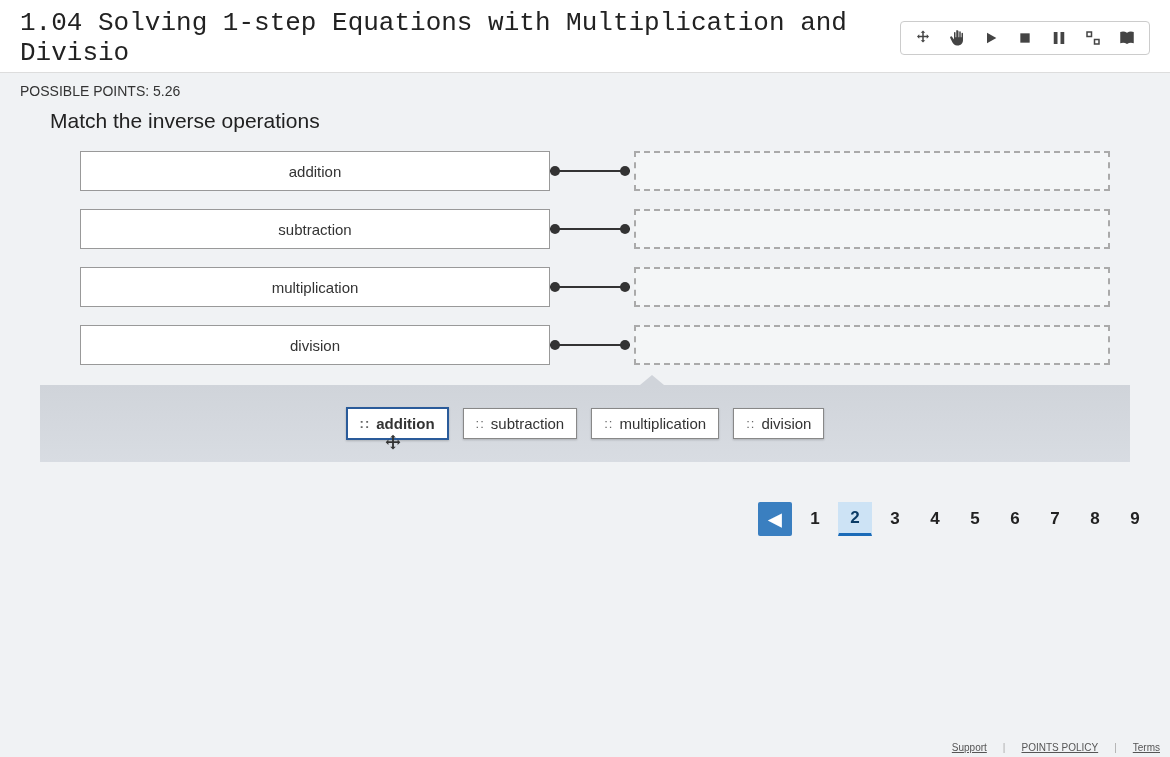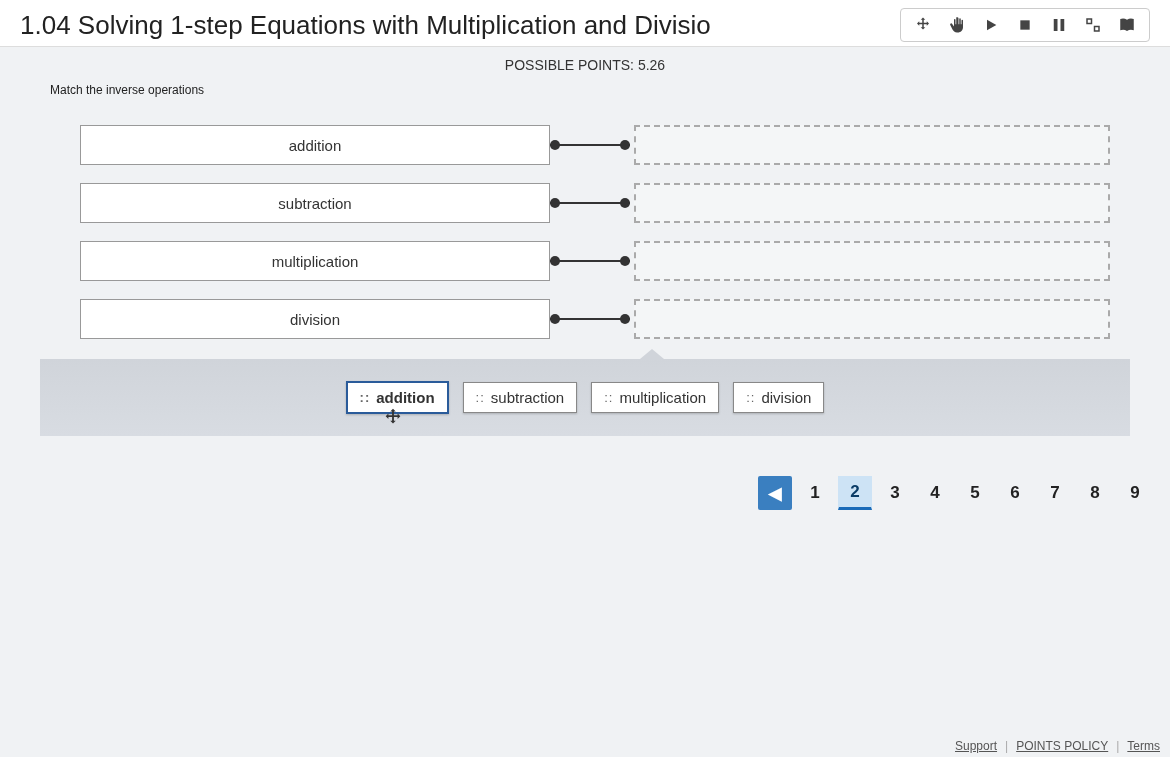--- a/index.html
+++ b/index.html
@@ -11,20 +11,21 @@
       position: relative;
       overflow: hidden;
     }
     .header {
       background: #ffffff;
       padding: 8px 20px 4px 20px;
       display: flex;
       align-items: center;
       justify-content: space-between;
       border-bottom: 1px solid #ddd;
+      font-family: Liberation Mono, monospace;
     }
     .title {
       font-size: 26px;
       color: #222;
       font-weight: 400;
     }
     .toolbar {
       display: flex;
       align-items: center;
       gap: 14px;
@@ -36,33 +37,33 @@
     .toolbar .tb-icon {
       width: 20px;
       height: 20px;
       display: flex;
       align-items: center;
       justify-content: center;
       color: #444;
       cursor: pointer;
     }
     .points-row {
-      text-align: center;
+      text-align: left;
       padding: 10px 20px 0 20px;
       font-size: 14px;
       color: #333;
       font-weight: 500;
     }
     .question-area {
       padding: 10px 50px 0 50px;
     }
     .prompt {
-      font-size: 12px;
+      font-size: 21px;
       color: #222;
-      margin-bottom: 28px;
+      margin-bottom: 18px;
     }
     .match-row {
       display: flex;
       align-items: center;
       margin-bottom: 18px;
     }
     .match-left {
       width: 470px;
       height: 40px;
       background: #fff;
@@ -170,24 +171,24 @@
     }
     .page-btn.current {
       background: #cde3f5;
       border-bottom: 3px solid #1a6bb8;
       color: #0b3c66;
     }
     .footer-links {
       position: absolute;
       bottom: 4px;
       right: 10px;
-      font-size: 12px;
+      font-size: 10px;
       color: #555;
       display: flex;
-      gap: 8px;
+      gap: 16px;
       align-items: center;
     }
     .footer-links .sep { color: #aaa; }
     .footer-links a { color: #555; text-decoration: underline; cursor: pointer; }
   </style>
 </head>
 <body>
 
 <div class="header">
   <div class="title">1.04 Solving 1-step Equations with Multiplication and Divisio</div>

